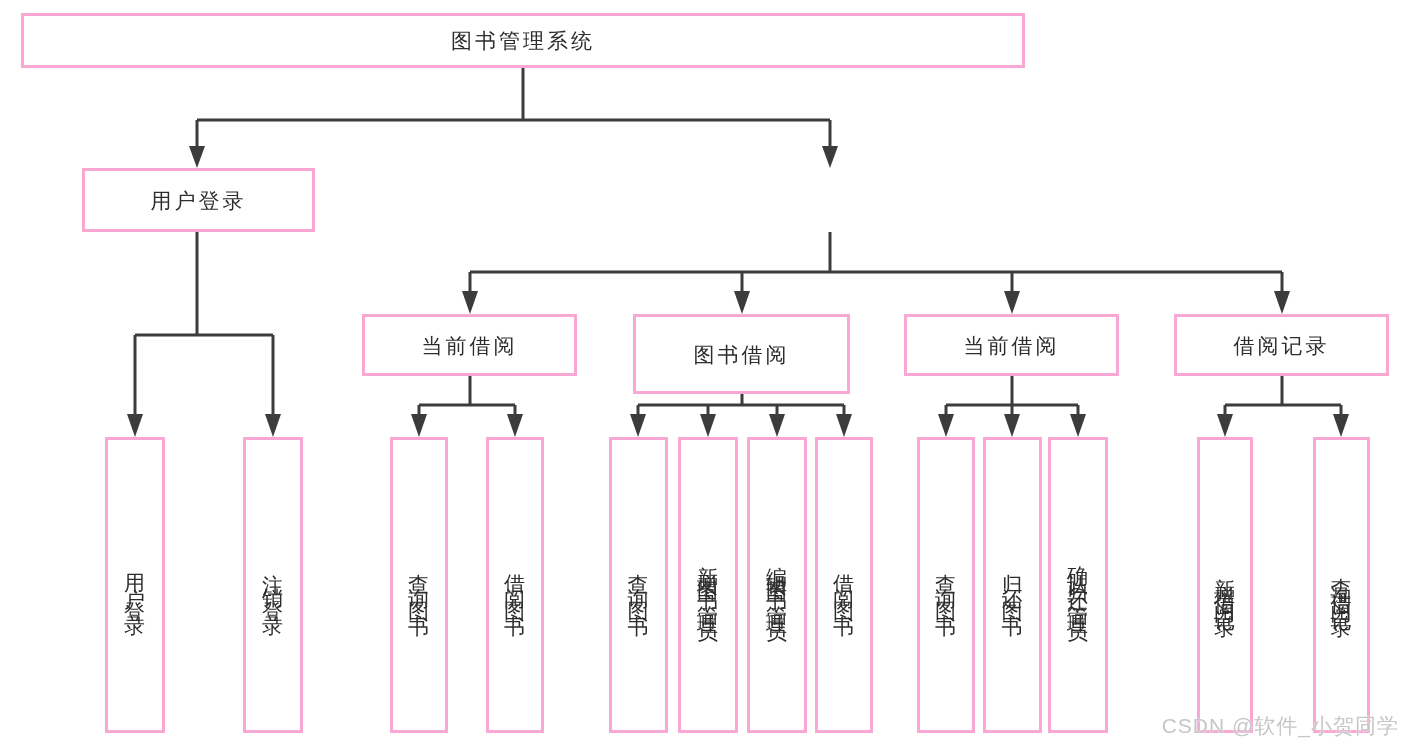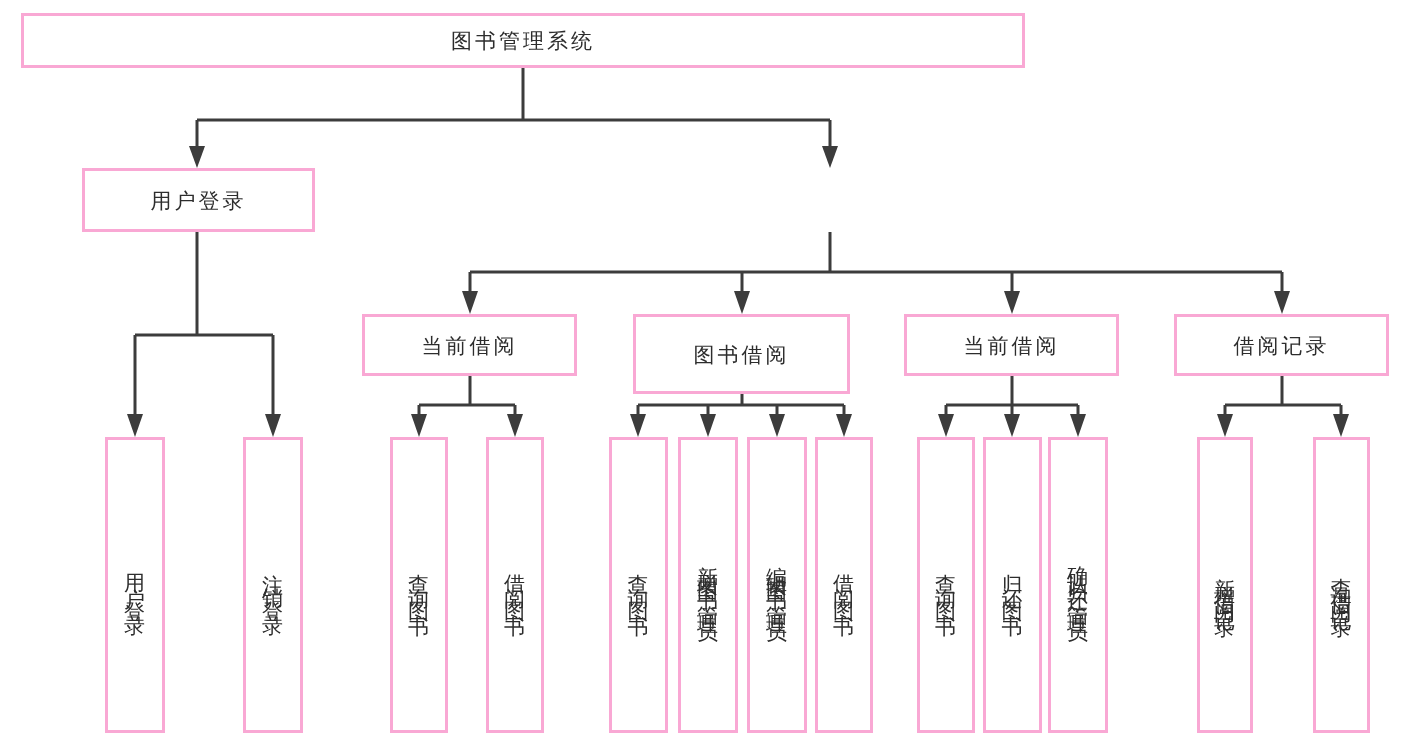--- a/index.html
+++ b/index.html
@@ -122,14 +122,15 @@
     <span class="vtext">确认归还（管理员）</span>
   </div>
 
   <div class="node vnode" style="left:1197px;top:437px;width:56px;height:296px">
     <span class="vtext">新增借阅记录</span>
   </div>
   <div class="node vnode" style="left:1313px;top:437px;width:57px;height:296px">
     <span class="vtext">查询借阅记录</span>
   </div>
 
+  <div class="watermark">CSDN @软件_小贺同学</div>
 
 </div>
 
 </body></html>

